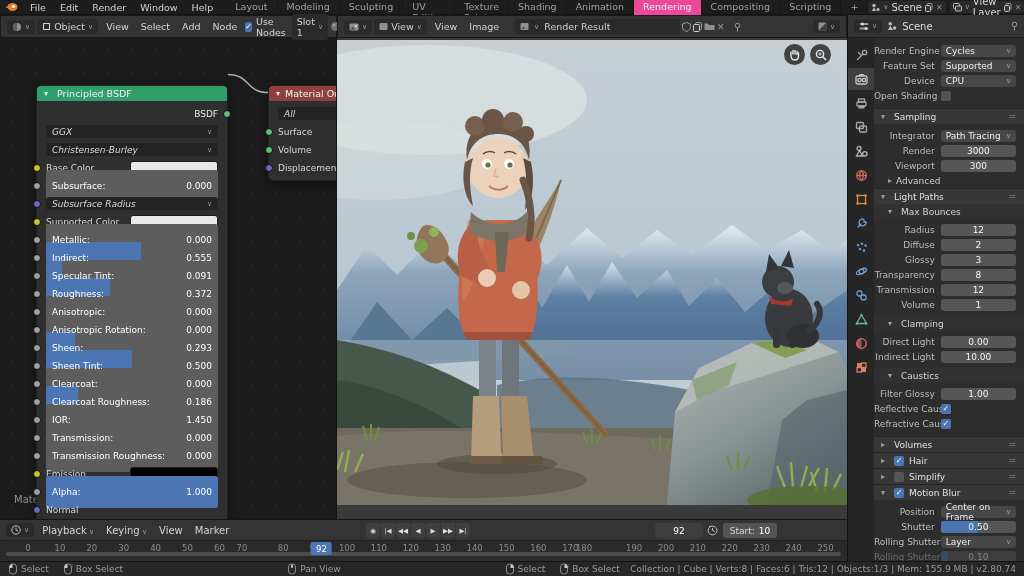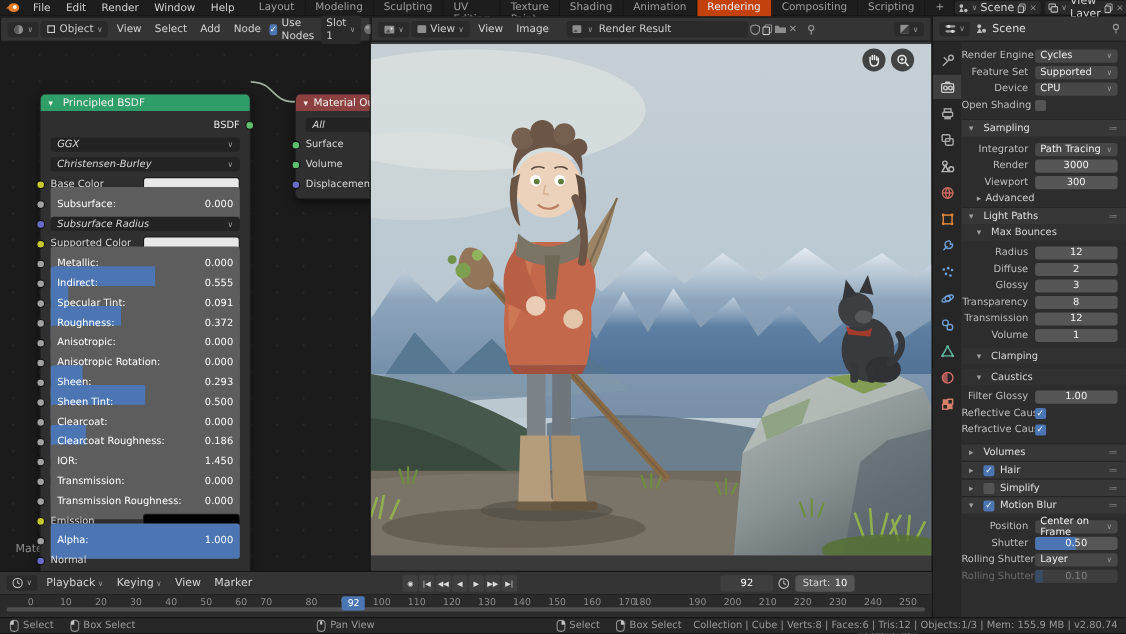--- a/index.html
+++ b/index.html
@@ -5,21 +5,21 @@
   * { box-sizing: border-box; margin:0; padding:0; }
   html,body { width:1024px; height:576px; overflow:hidden; }
   body { position:relative; background:#111; font-family:"DejaVu Sans",sans-serif; font-size:10px; color:#c8c8c8; -webkit-font-smoothing:antialiased; }
   .abs { position:absolute; }
 
   
   #topbar { left:0; top:0; width:1024px; height:15px; background:#1d1d1d; display:flex; align-items:center; border-bottom:1px solid #131313; z-index:30;}
   .tmenu { padding:0 7px; color:#d2d2d2; font-size:9.5px; }
   .wtabs { display:flex; height:15px; margin-left:6px; }
   .wtab { padding:1px 9px 0 9px; color:#9f9f9f; font-size:9.5px; border-right:1px solid #161616; height:15px; }
-  .wtab.active { background:#c2410c; color:#f0f0f0; }
+  .wtab.active { background:#ec4899; color:#f0f0f0; }
   .dbwidget { background:#2a2a2a; border-radius:3px; height:12px; display:flex; align-items:center; padding:0 3px; gap:3px; color:#d8d8d8; }
   .dbwidget .xbt { color:#8a8a8a; font-size:8px; }
 
   
   .ehdr { top:15px; height:23px; background:#343434; border:1px solid #191919; display:flex; align-items:center; gap:2px; font-size:9.5px; color:#d4d4d4; padding:0 6px; z-index:20; }
   .hbt { display:flex; align-items:center; gap:3px; background:#2a2a2a; border-radius:3px; padding:2px 5px; color:#cfcfcf; }
   .hmenu { padding:2px 6px; color:#d4d4d4; }
   .chev { color:#9a9a9a; font-size:7px; }
   .checkbox { width:10px; height:10px; border-radius:2px; background:#545454; display:flex; align-items:center; justify-content:center; color:#fff; font-size:8px; }
   .checkbox.on { background:#4c76b3; }
@@ -821,20 +821,34 @@
           <span class="plabel">Volume</span>
           <span class="pwidget">
             <span class="pnum">1</span>
           </span>
         </div>
       </div>
     <div class="psub" style="margin-top:4px;">
       <span class="tri">▾</span>
         <span>Clamping</span>
     </div>
+    <div id="p-clamp-rows" style="padding-top:3px;">
+        <div class="prow">
+          <span class="plabel">Direct Light</span>
+          <span class="pwidget">
+            <span class="pnum">0.00</span>
+          </span>
+        </div>
+        <div class="prow">
+          <span class="plabel">Indirect Light</span>
+          <span class="pwidget">
+            <span class="pnum">10.00</span>
+          </span>
+        </div>
+      </div>
     <div class="psub" style="margin-top:4px;">
       <span class="tri">▾</span>
         <span>Caustics</span>
     </div>
     <div id="p-caustic-rows" style="padding-top:3px;">
         <div class="prow">
           <span class="plabel">Filter Glossy</span>
           <span class="pwidget">
             <span class="pnum">1.00</span>
           </span>

